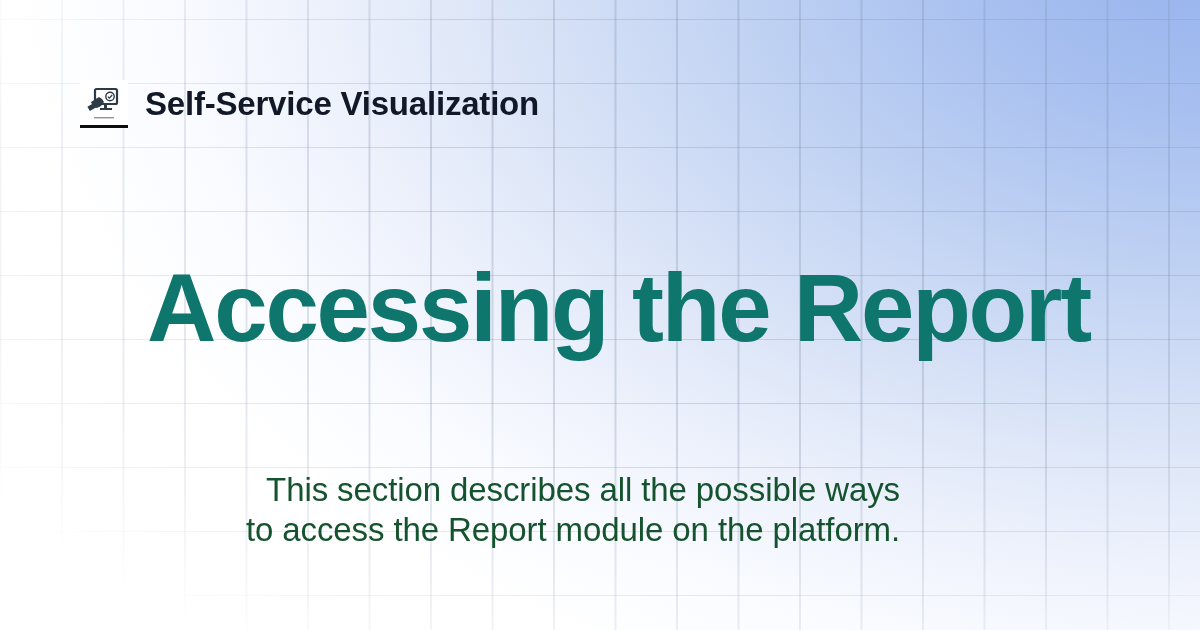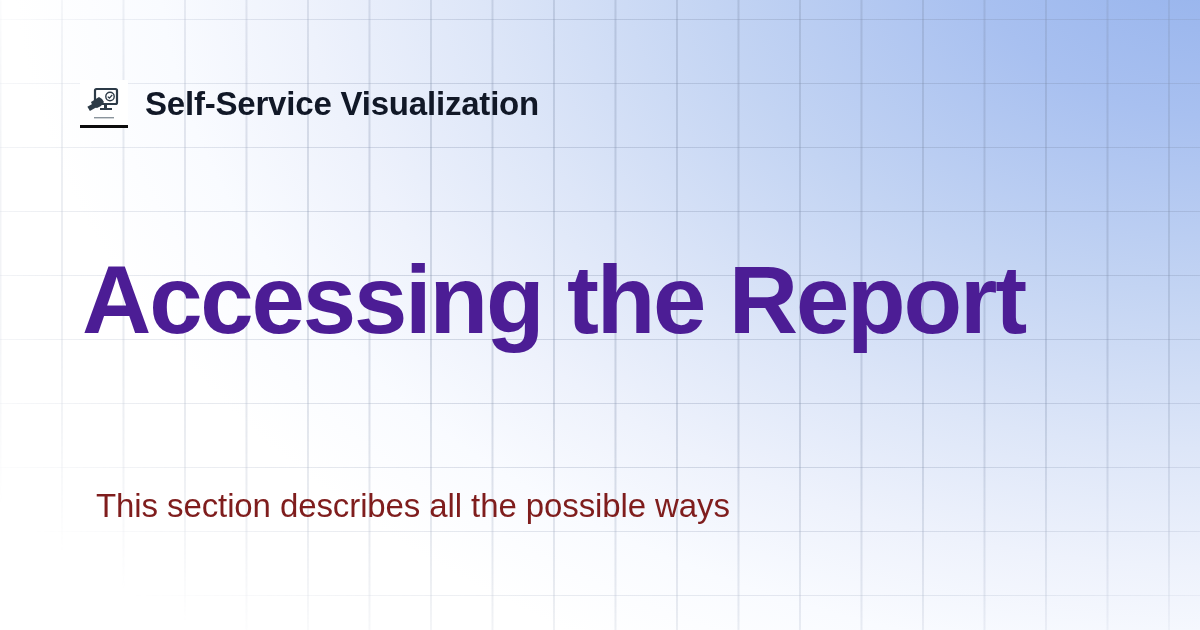--- a/index.html
+++ b/index.html
@@ -36,20 +36,21 @@
       background-size: 61.5px 64px;
       background-position: 61px 19px;
       -webkit-mask-image: radial-gradient(ellipse 1100px 620px at 760px 230px,
         rgba(0,0,0,1) 35%, rgba(0,0,0,0.55) 62%, rgba(0,0,0,0) 82%);
       mask-image: radial-gradient(ellipse 1100px 620px at 760px 230px,
         rgba(0,0,0,1) 35%, rgba(0,0,0,0.55) 62%, rgba(0,0,0,0) 82%);
     }
     .content {
       position: absolute;
       inset: 0;
+      text-align: right;
     }
     .brand {
       position: absolute;
       left: 80px;
       top: 80px;
       height: 48px;
       display: flex;
       align-items: center;
     }
     .logo {
@@ -82,34 +83,34 @@
       white-space: nowrap;
     }
     .headline {
       position: absolute;
       left: 78px;
       top: 248px;
       width: 1000px;
       font-size: 96px;
       font-weight: 700;
       line-height: 96px;
-      color: #4c1d95;
+      color: #0f766e;
       letter-spacing: -2.2px;
-      margin: 4px;
+      margin: 12px;
     }
     .description {
       position: absolute;
       left: 80px;
       top: 470px;
       width: 820px;
       font-size: 33px;
       line-height: 40px;
-      color: #7f1d1d;
+      color: #14532d;
       font-weight: 400;
-      margin: 16px;
+      margin: 0;
       letter-spacing: -0.1px;
     }
     .description span { display: block; white-space: nowrap; }
     .headline span { display: block; white-space: nowrap; }
   </style>
 </head>
 <body>
 
 <div class="bg"></div>
 <div class="grid"></div>
@@ -137,15 +138,16 @@
     </div>
     <div class="brand-name">Self-Service Visualization</div>
   </div>
 
   <h1 class="headline">
     <span>Accessing the Report</span>
   </h1>
 
   <p class="description">
     <span>This section describes all the possible ways</span>
+    <span>to access the Report module on the platform.</span>
   </p>
 
 </div>
 
 </body></html>

